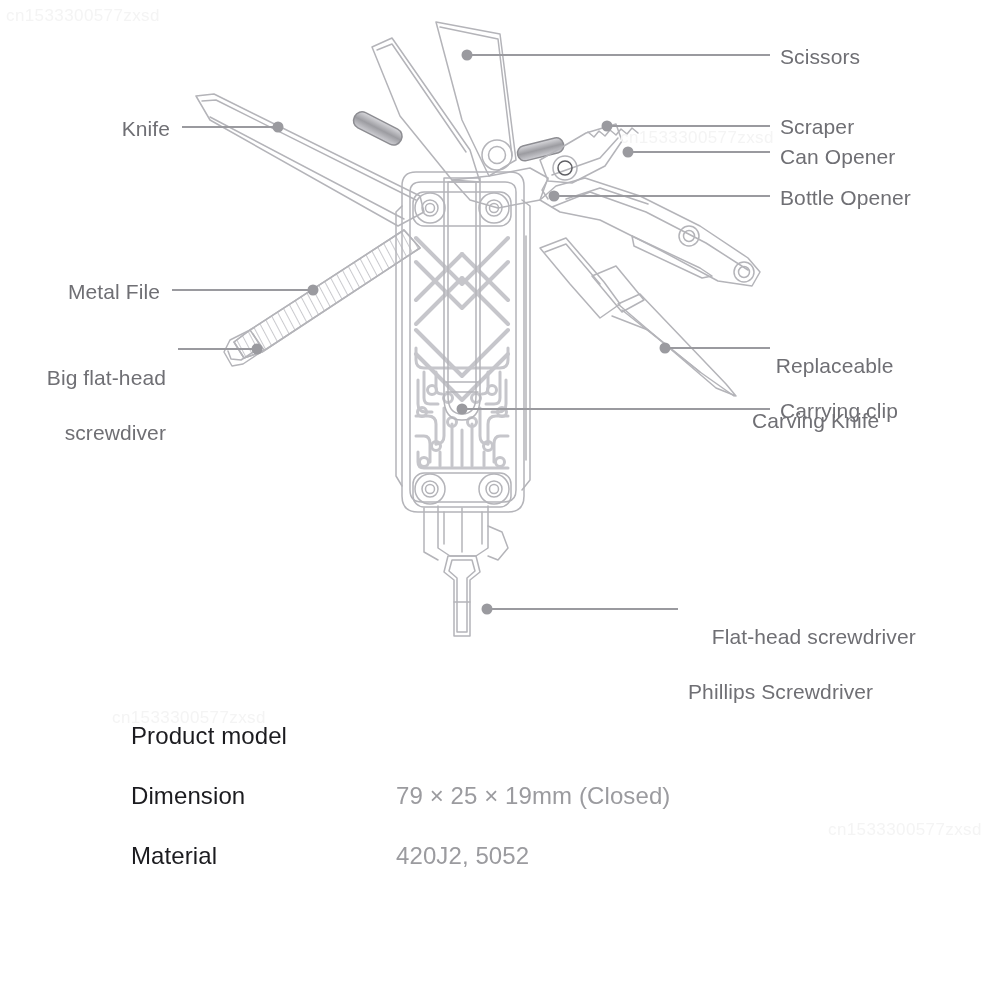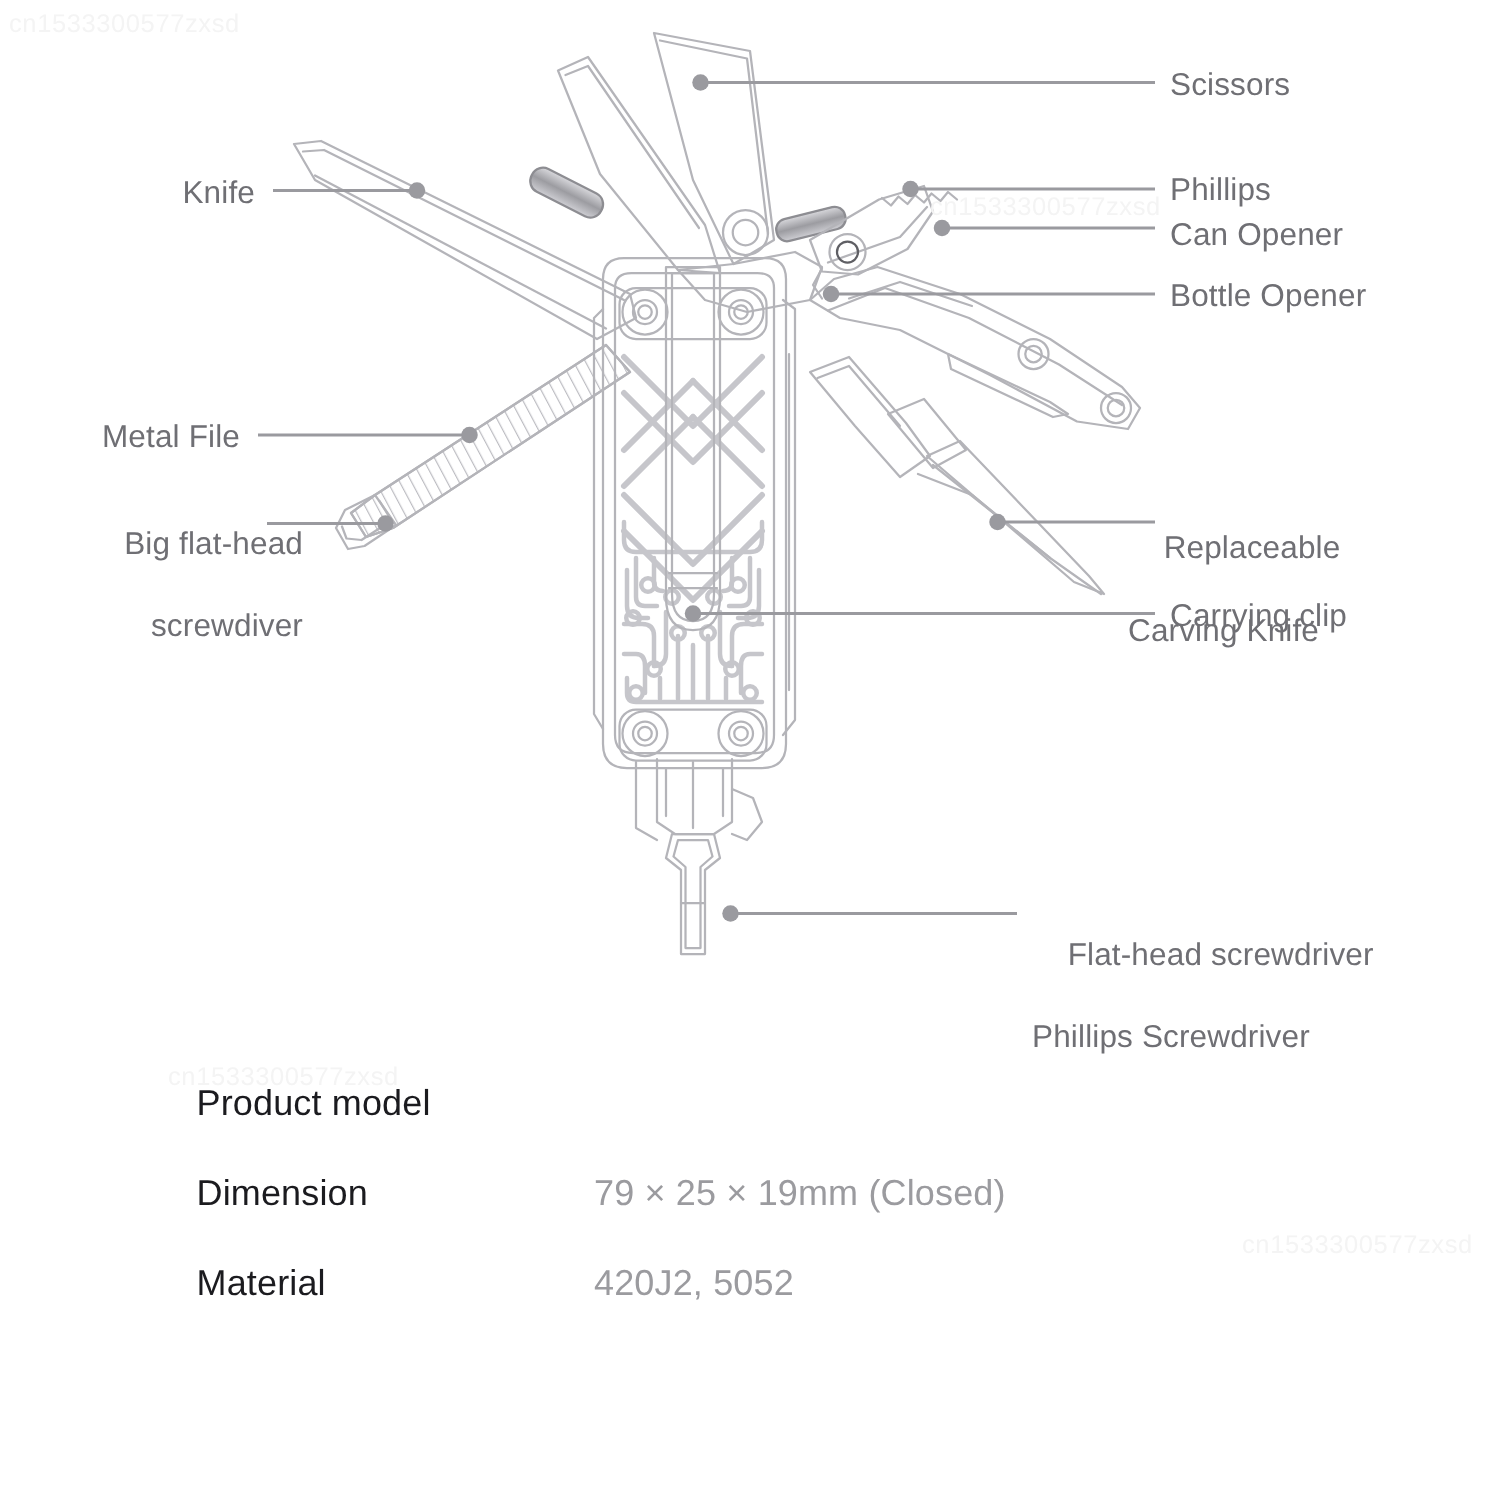--- a/index.html
+++ b/index.html
@@ -313,21 +313,21 @@
 
       <g>
           <line x1="178" y1="349" x2="257" y2="349"></line>
           <circle cx="257" cy="349" r="5.5" stroke="none"></circle>
         </g>
     </g>
   </svg>
 
   <div class="callout right" style="left:780px; top:43px;">Scissors</div>
 
-  <div class="callout right" style="left:780px; top:113px;">Phillips</div>
+  <div class="callout right" style="left:780px; top:113px;">Scraper</div>
 
   <div class="callout right" style="left:780px; top:143px;">Can Opener</div>
 
   <div class="callout right" style="left:780px; top:184px;">Bottle Opener</div>
 
   <div class="callout right" style="left:752px; top:325px;">
     <span>Replaceable</span>
     <span class="l2">Carving Knife</span>
   </div>
 
@@ -335,21 +335,21 @@
 
   <div class="callout right" style="left:688px; top:596px;">
     <span>Flat-head screwdriver</span>
     <span class="l2">Phillips Screwdriver</span>
   </div>
 
   <div class="callout left" style="left:0px; width:170px; top:115px;">Knife</div>
 
   <div class="callout left" style="left:0px; width:160px; top:278px;">Metal File</div>
 
-  <div class="callout left indent-2" style="left:0px; width:166px; top:322px;margin-left:36px;">
+  <div class="callout left indent-2" style="left:0px; width:166px; top:337px;">
     <span>Big flat-head</span>
     <span class="l2">screwdiver</span>
   </div>
 
   <div class="spec-table">
     <div class="spec-row">
       <div class="spec-key">Product model</div>
     </div>
     <div class="spec-row">
       <div class="spec-key">Dimension</div>

